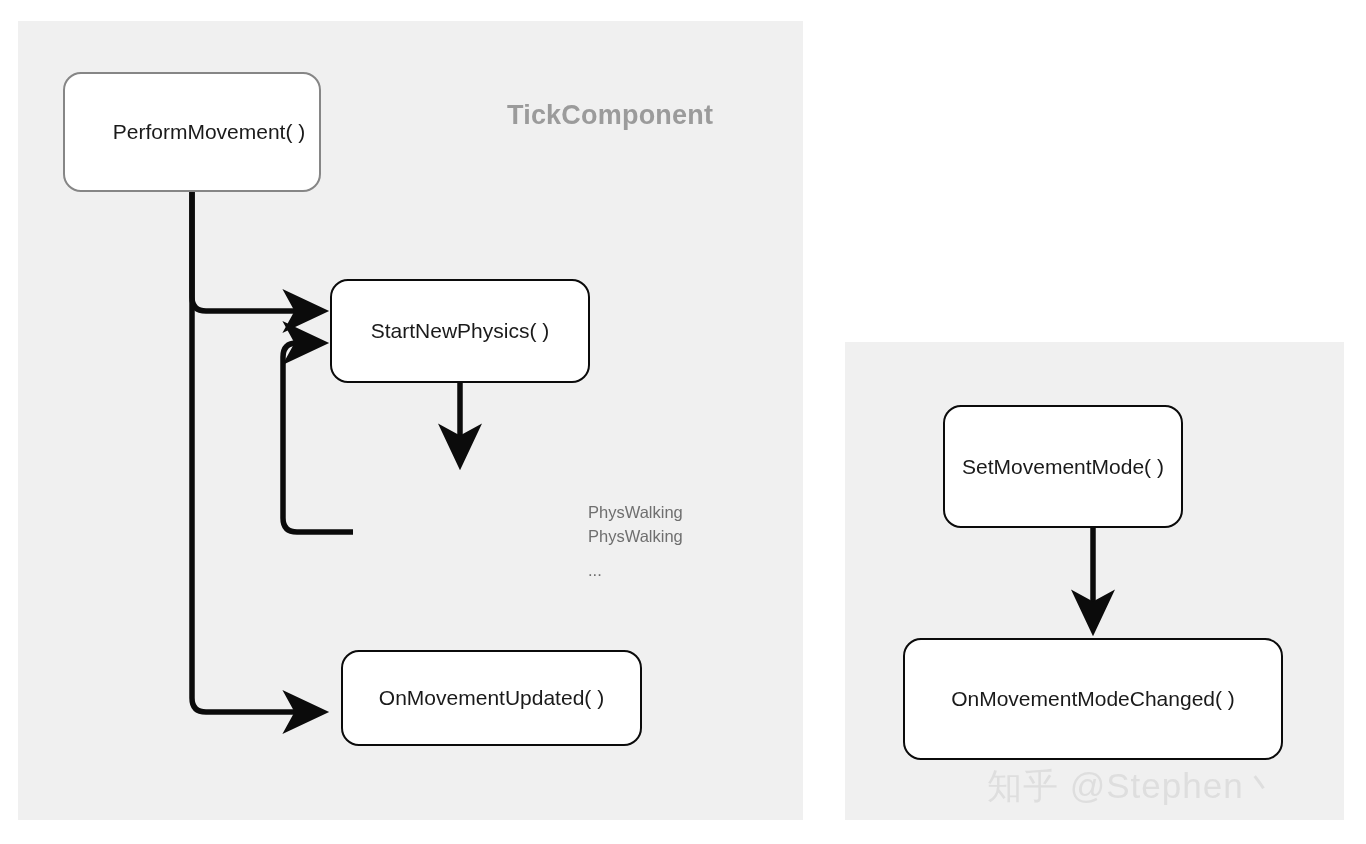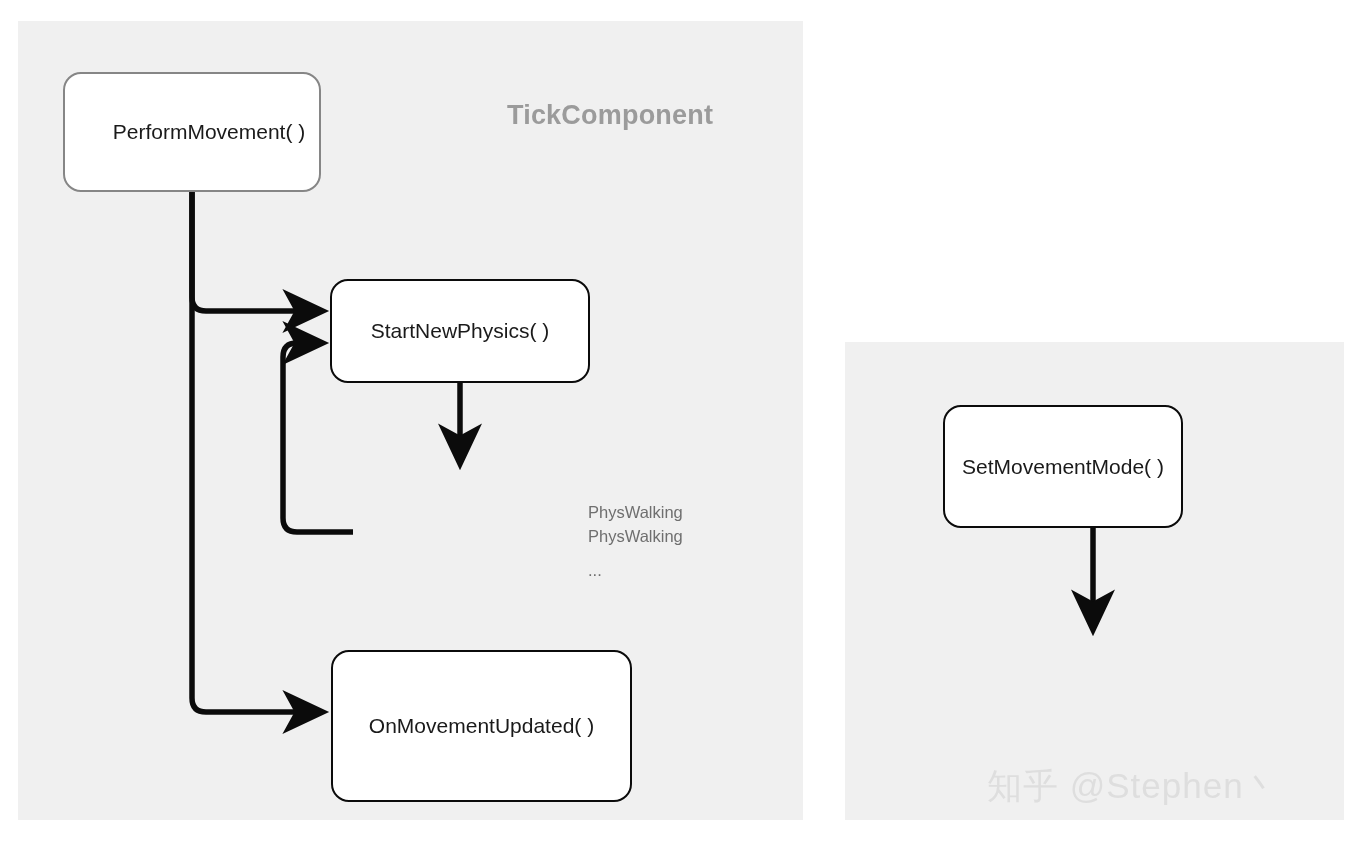--- a/index.html
+++ b/index.html
@@ -68,21 +68,21 @@
   #node-perform-movement {
     left: 63px;  top: 72px;  width: 258px; height: 120px;
   }
   #node-start-new-physics {
     left: 330px; top: 252px; width: 260px; height: 104px; margin-top: 27px;
   }
   #node-phys-custom {
     left: 353px; top: 472px; width: 214px; height: 120px;
   }
   #node-on-movement-updated {
-    left: 331px; top: 650px; width: 301px; height: 152px;
+    left: 341px; top: 650px; width: 301px; height: 96px;
   }
   #node-set-movement-mode {
     left: 943px; top: 405px; width: 240px; height: 123px;
   }
   #node-on-movement-mode-changed {
     left: 903px; top: 638px; width: 380px; height: 122px;
   }
   #phys-modes {
     position: absolute;
     left: 588px;
@@ -144,20 +144,21 @@
 
   <div class="node gray" id="node-perform-movement">PerformMovement( )</div>
 
   <div class="node black" id="node-start-new-physics">StartNewPhysics( )</div>
 
 
   <div class="node black" id="node-on-movement-updated">OnMovementUpdated( )</div>
 
   <div class="node black" id="node-set-movement-mode">SetMovementMode( )</div>
 
+  <div class="node black" id="node-on-movement-mode-changed">OnMovementModeChanged( )</div>
 
   <div id="phys-modes">
     <span>PhysWalking</span><br>
     <span>PhysWalking</span>
     <span class="ellipsis">...</span>
   </div>
 
   <div id="watermark">知乎 @Stephen丶</div>
 
 </div>

